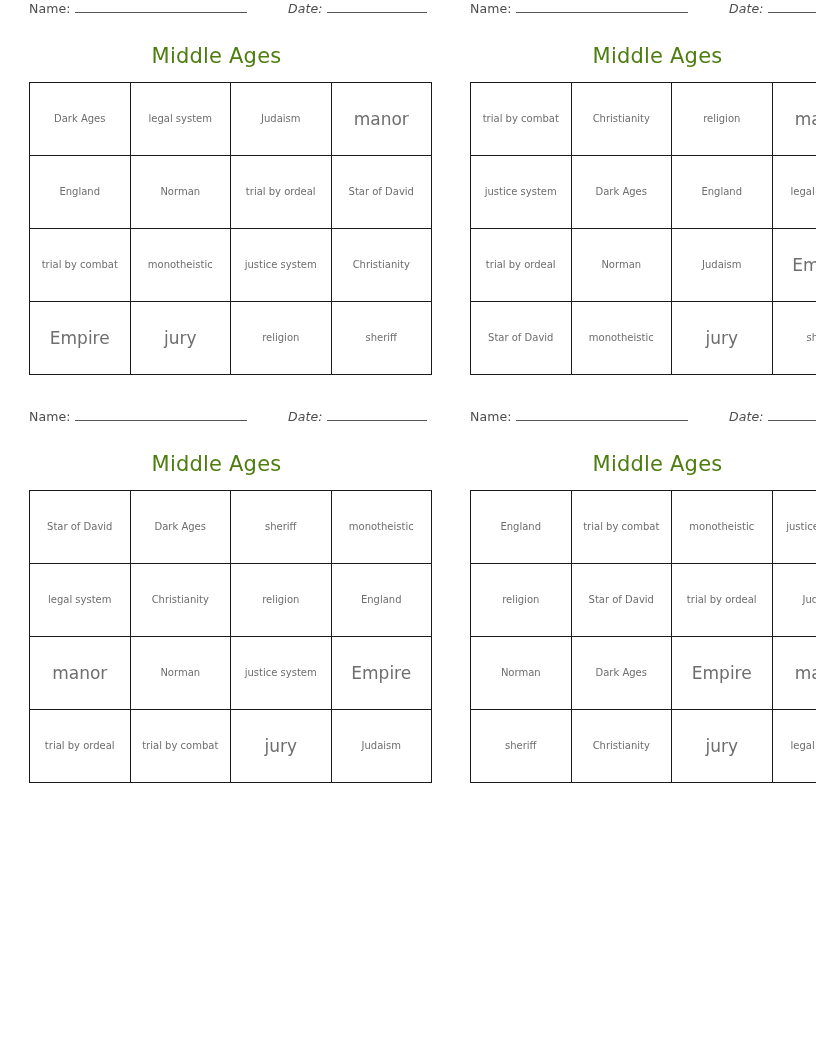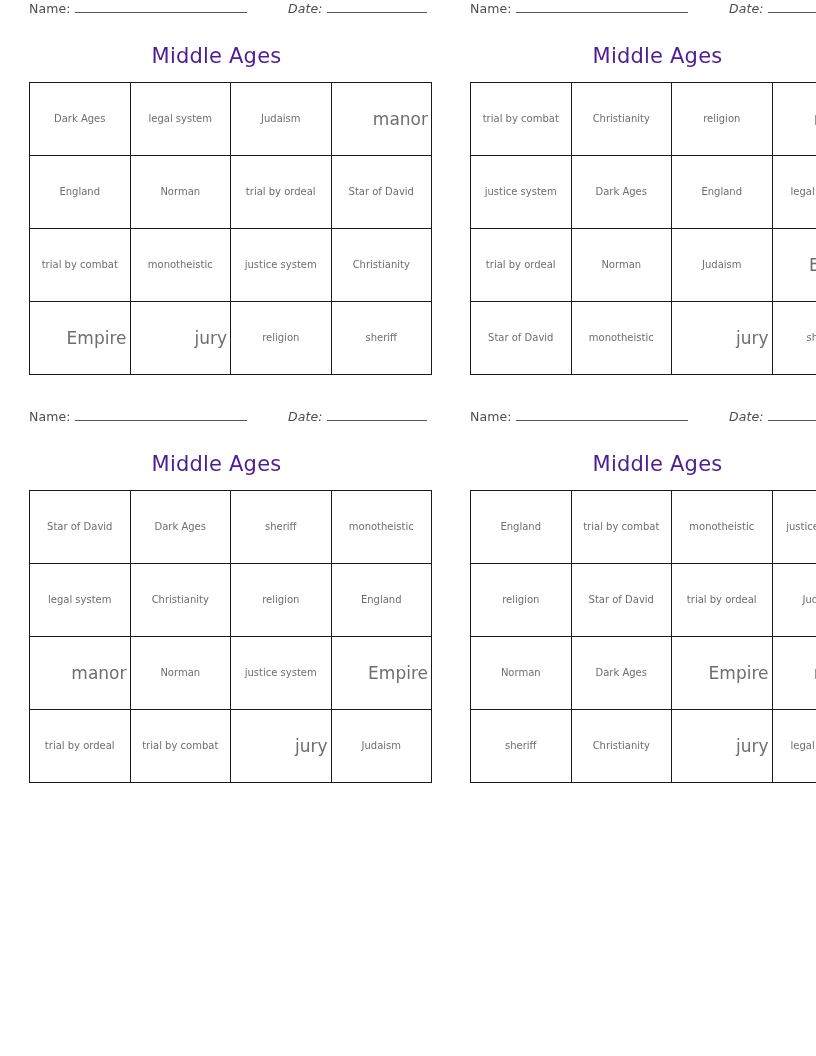--- a/index.html
+++ b/index.html
@@ -63,21 +63,21 @@
   }
   .nd-rule-name { width: 172px; }
   .nd-rule-date { width: 100px; }
 
   
   .card-title {
     width: 375px;
     text-align: center;
     font-size: 21px;
     font-weight: 500;
-    color: #4c1d95;
+    color: #4d7c0f;
     letter-spacing: 0.2px;
     margin-top: 20px;
     margin-bottom: 0;
     height: 28px;
     line-height: 28px;
   }
 
   
   .bingo-grid {
     margin-top: 12px;
@@ -96,21 +96,20 @@
     color: #6e6e6e;
     font-size: 10px;
     line-height: 1.2;
     font-weight: 400;
     overflow: hidden;
     word-wrap: break-word;
   }
   .bingo-grid td.sz-lg {
     font-size: 17px;
     color: #6e6e6e;
-    text-align: right;
   }
 
   
   .card-c2 .bingo-grid { width: 374px; }
 </style>
 </head>
 <body>
 
 <div class="sheet">
 

